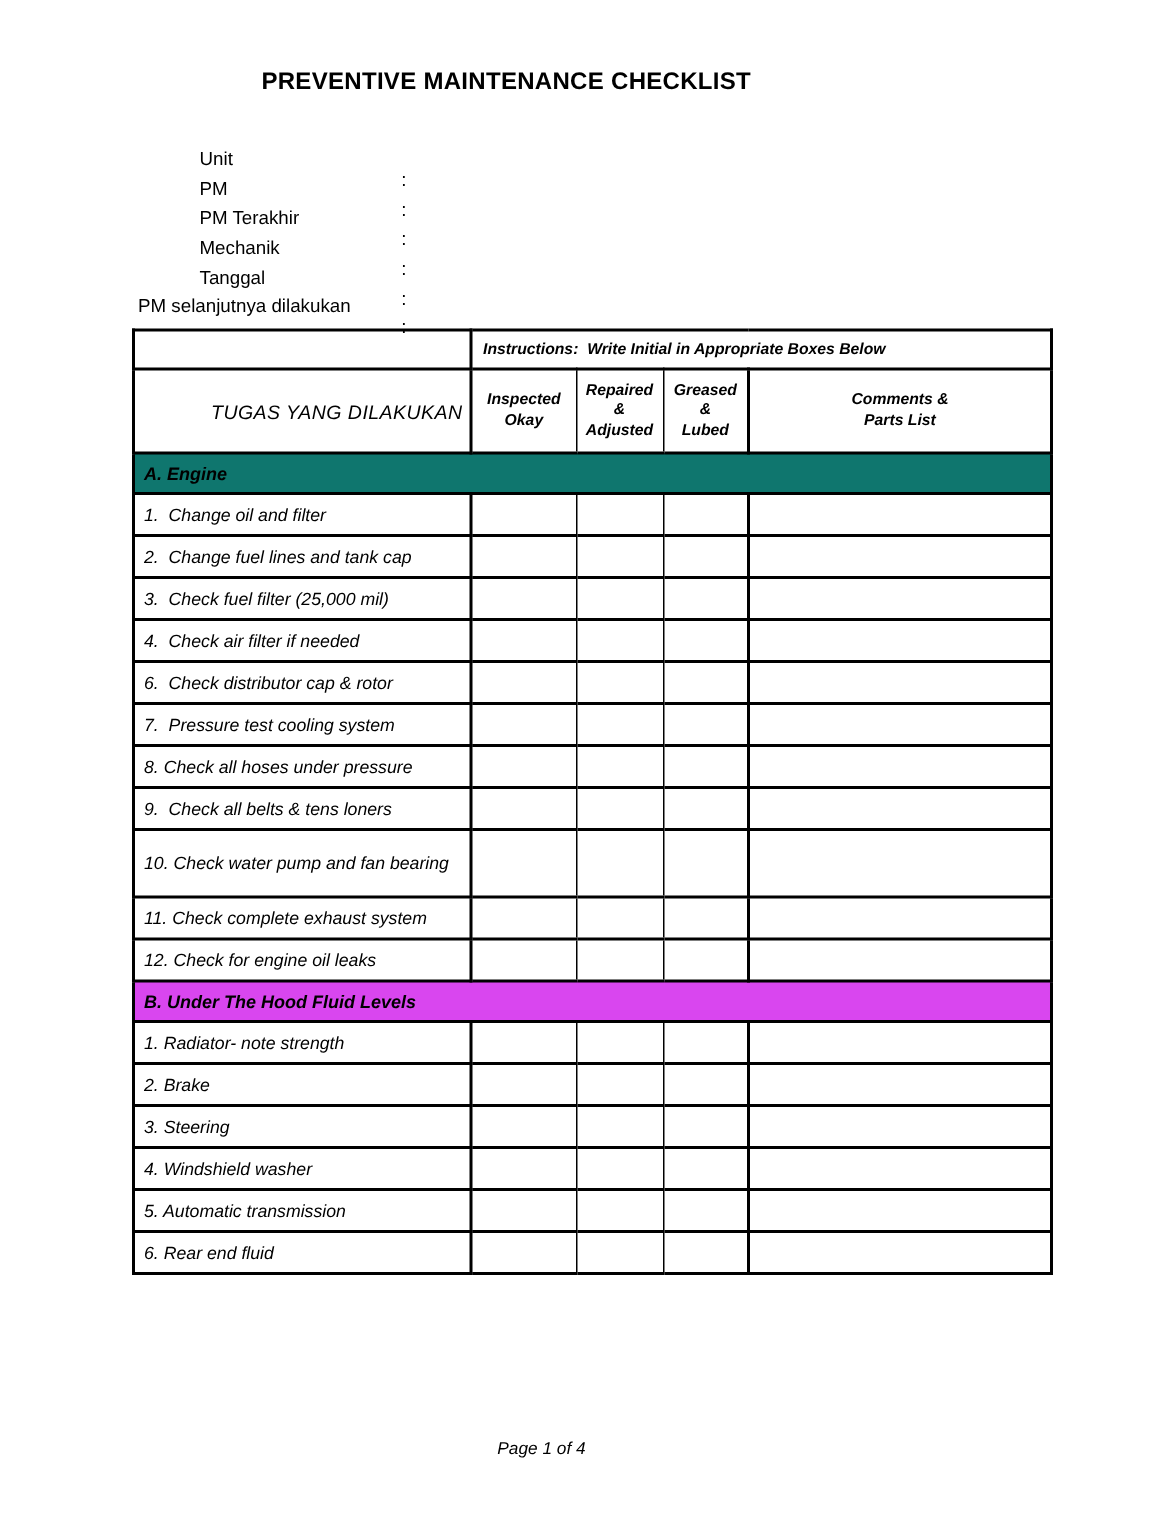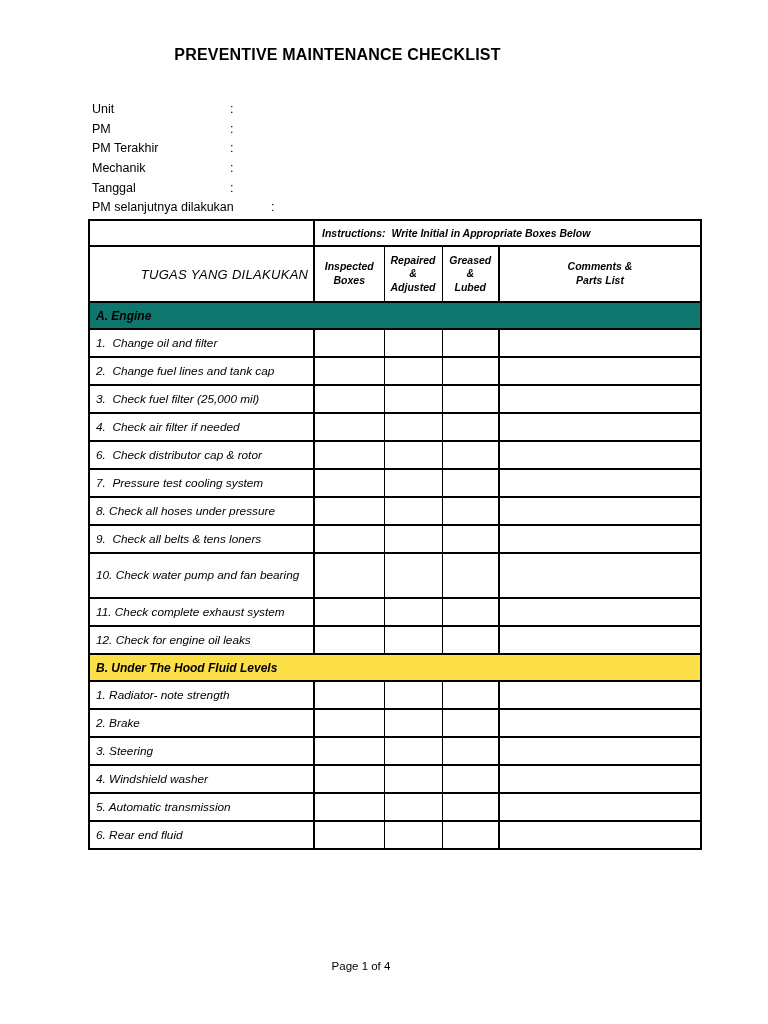--- a/index.html
+++ b/index.html
@@ -13,21 +13,21 @@
   }
   .page { position: absolute; inset: 0; background: #fff; }
 
   .doc-title {
     position: absolute; top: 46px; left: 0; width: 675px;
     text-align: center;
     font-size: 16px; font-weight: bold; letter-spacing: 0.2px;
   }
 
   .fields { position: absolute; left: 92px; top: 99px; }
-  .field-row { display: flex; height: 19.7px; align-items: center; font-size: 12.5px; }
+  .field-row { display: flex; height: 19.7px; align-items: flex-end; font-size: 12.5px; flex-direction: column; }
   .f-label { display: inline-block; width: 138px; }
   .f-label.wide { width: 179px; }
   .f-colon { display: inline-block; }
 
   .table-wrap { position: absolute; left: 88px; top: 219px; font-style: italic; }
   table.pm-table {
     border-collapse: collapse; table-layout: fixed;
     width: 612px;
   }
   .pm-table col.c1 { width: 225px; }
@@ -63,21 +63,21 @@
     padding-left: 6px;
   }
   td.task {
     font-size: 11.8px; padding: 2px 4px 2px 6px;
     white-space: pre-wrap; line-height: 1.55;
   }
   td.box { background: #fff; }
 
   .footer {
     position: absolute; top: 960px; left: 0; width: 722px;
-    text-align: center; font-size: 11.5px;
+    text-align: center; font-size: 11.5px; font-style: italic;
   }
 </style>
 </head>
 <body>
 
 <div class="page">
 
   <div class="doc-title">PREVENTIVE MAINTENANCE CHECKLIST</div>
 
   <div class="fields">
@@ -119,21 +119,21 @@
 
       <tbody>
           <tr class="r-ins">
         <td class="t1"></td>
         <td class="instructions-cell" colspan="4">Instructions:  Write Initial in Appropriate Boxes Below</td>
       </tr>
 
       <tr class="r-head">
         <td class="t1 task-hdr-cell">TUGAS YANG DILAKUKAN</td>
         <td class="t2 col-hdr">Inspected
-Boxes</td>
+Okay</td>
         <td class="t3 col-hdr">Repaired
 &amp;
 Adjusted</td>
         <td class="t4 col-hdr">Greased
 &amp;
 Lubed</td>
         <td class="t5 col-hdr">Comments &amp;
 Parts List</td>
       </tr>
 
@@ -213,21 +213,21 @@
       </tr>
       <tr class="r-task">
         <td class="t1 task">12. Check for engine oil leaks</td>
         <td class="t2 box"></td>
         <td class="t3 box"></td>
         <td class="t4 box"></td>
         <td class="t5 box"></td>
       </tr>
 
       <tr class="r-sec">
-        <td class="section-cell" colspan="5" style="background:#fde047;">B. Under The Hood Fluid Levels</td>
+        <td class="section-cell" colspan="5" style="background:#d946ef;">B. Under The Hood Fluid Levels</td>
       </tr>
 
       <tr class="r-task">
         <td class="t1 task">1. Radiator- note strength</td>
         <td class="t2 box"></td>
         <td class="t3 box"></td>
         <td class="t4 box"></td>
         <td class="t5 box"></td>
       </tr>
       <tr class="r-task">

